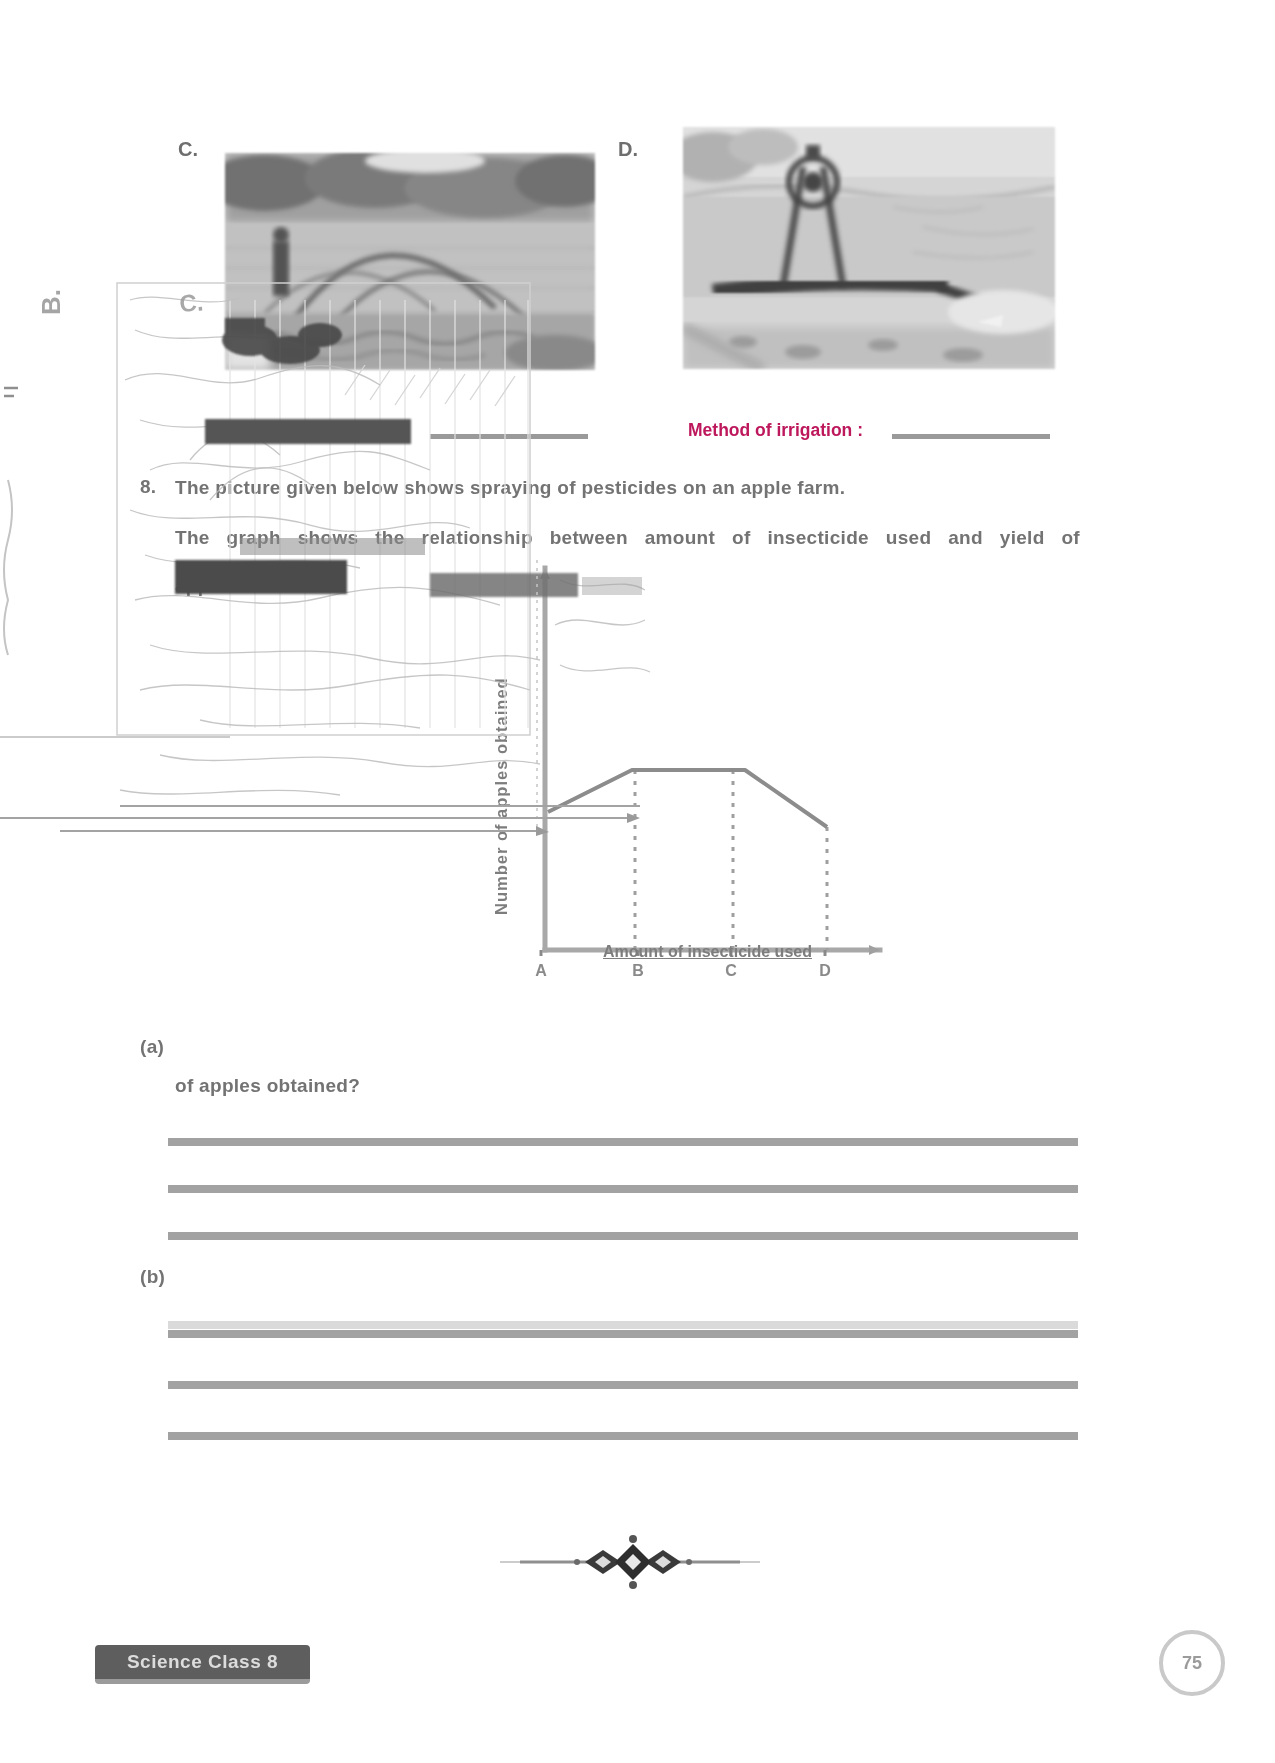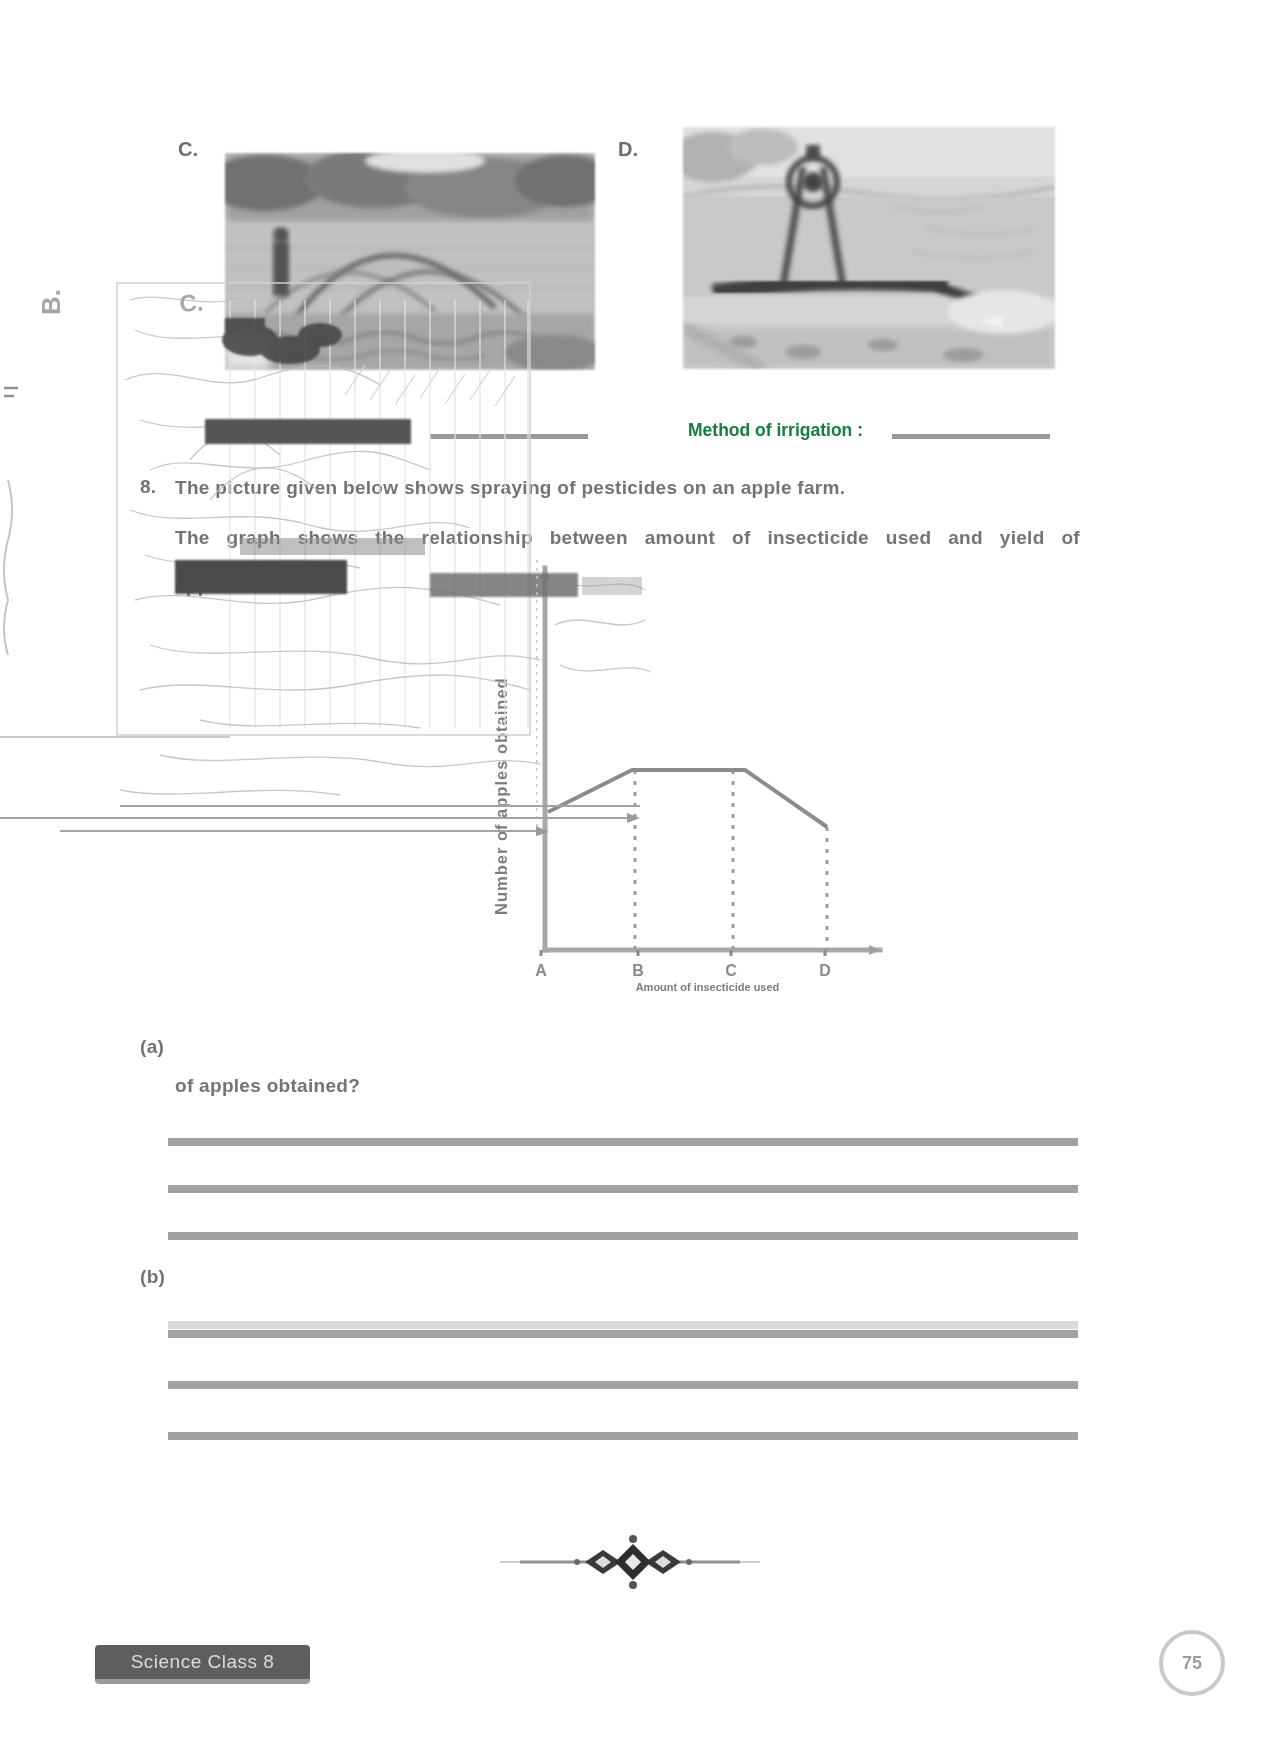--- a/index.html
+++ b/index.html
@@ -6,43 +6,43 @@
   .page{position:relative;width:1275px;height:1763px;background:#ffffff;overflow:hidden;
         font-family:"Liberation Sans",sans-serif;}
   .abs{position:absolute;}
   .scan{color:#737373;font-weight:600;filter:blur(.45px);letter-spacing:.3px;}
   .qnum{font-size:19px;}
   .qtext{font-size:19px;line-height:23px;}
   .just{width:905px;text-align:justify;text-align-last:justify;}
   .plabel{font-size:20px;font-weight:700;color:#6e6e6e;filter:blur(.4px);}
   .photo{position:absolute;filter:blur(.8px) contrast(.92);}
   .underline-bar{position:absolute;height:5px;background:#9a9a9a;filter:blur(.4px);}
-  .mlabel{font-size:17.5px;color:#15803d;font-weight:600;filter:blur(.45px);}
+  .mlabel{font-size:17.5px;color:#be185d;font-weight:600;filter:blur(.45px);}
   .anslines{position:absolute;left:168px;width:910px;display:flex;flex-direction:column;}
   .anslines .ansline{height:8px;background:#a2a2a2;filter:blur(.5px);}
   #qa-lines .ansline{margin-bottom:39px;}
   #qb-lines .ansline{margin-bottom:43px;}
   #qb-lines .ansline:first-child{box-shadow:0 -9px 0 #dadada;}
   .ylabel{position:absolute;left:492px;top:645px;height:302px;width:26px;
           writing-mode:vertical-rl;transform:rotate(180deg);text-align:center;
           font-size:16.5px;color:#7d7d7d;font-weight:600;letter-spacing:1px;filter:blur(.45px);}
-  .xlabel{position:absolute;left:555px;top:981px;width:305px;text-align:center;
-          font-size:11px;color:#7d7d7d;font-weight:600;filter:blur(.45px);}
+  .xlabel{position:absolute;left:555px;top:943px;width:305px;text-align:center;
+          font-size:16px;color:#7d7d7d;font-weight:600;filter:blur(.45px);text-decoration:underline;}
   #chart-svg{position:absolute;left:430px;top:540px;width:470px;height:475px;filter:blur(.4px);}
   #chart-svg .axis{stroke:#a8a8a8;stroke-width:5;stroke-linecap:square;}
   #chart-svg .arrow{fill:#a0a0a0;}
   #chart-svg .curve{fill:none;stroke:#8c8c8c;stroke-width:4;stroke-linejoin:round;}
   #chart-svg .guide{stroke:#9f9f9f;stroke-width:3;stroke-dasharray:4 7;}
   #chart-svg .tick{stroke:#8a8a8a;stroke-width:3;}
   #chart-svg .ticklabel{fill:#8a8a8a;font-size:16px;font-weight:600;
           font-family:"Liberation Sans",sans-serif;}
   #sketch-svg{position:absolute;left:0;top:270px;width:660px;height:580px;pointer-events:none;}
   .badge{position:absolute;left:95px;top:1645px;width:215px;height:34px;background:#5e5e5e;
          border-radius:4px;border-bottom:5px solid #9b9b9b;display:flex;align-items:center;
-         justify-content:center;color:#dcdcdc;font-size:19px;font-weight:400;
+         justify-content:center;color:#dcdcdc;font-size:19px;font-weight:700;
          letter-spacing:.5px;filter:blur(.5px);}
   .pagecircle{position:absolute;left:1159px;top:1630px;width:58px;height:58px;
          border:4px solid #c9c9c9;border-radius:50%;display:flex;align-items:center;
          justify-content:center;color:#9b9b9b;font-size:18px;font-weight:600;filter:blur(.6px);}
   .ornament{position:absolute;left:480px;top:1528px;width:300px;height:70px;}
 </style>
 </head>
 <body>
 
 <div class="page">

